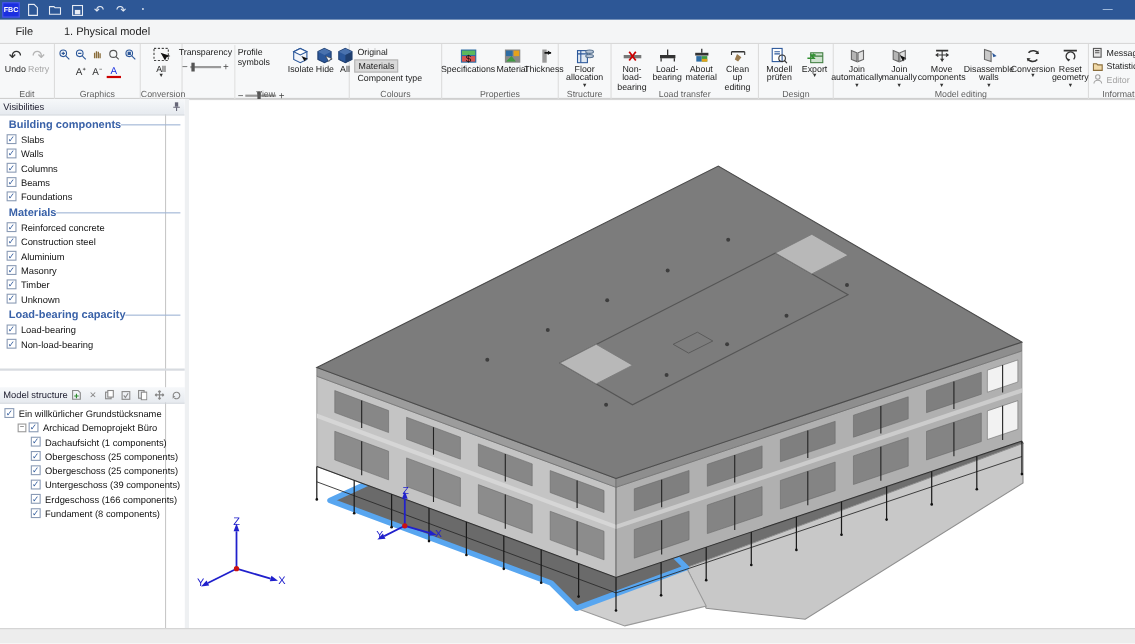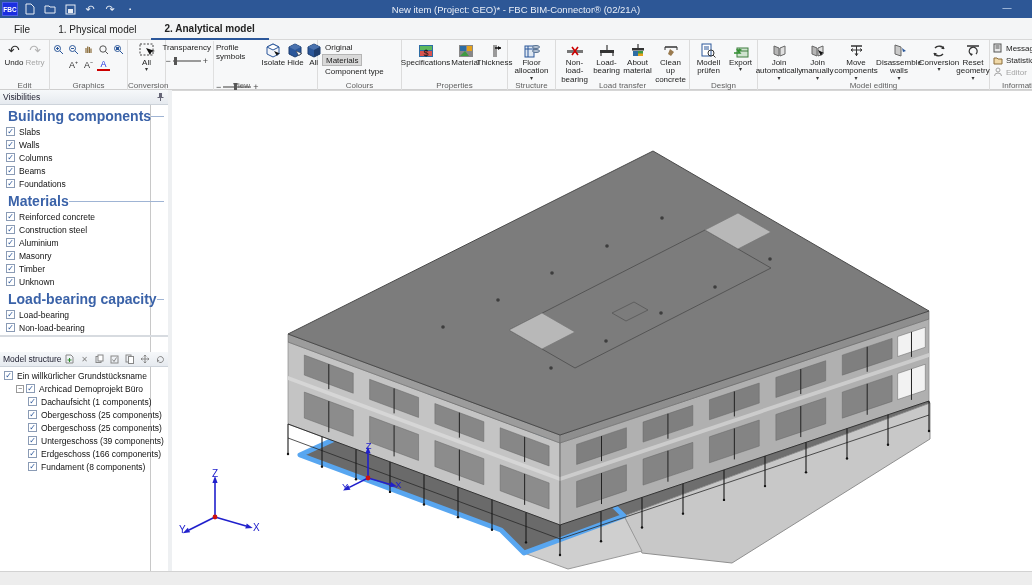--- a/index.html
+++ b/index.html
@@ -55,21 +55,21 @@
   #main { position:absolute; left:0; top:90px; width:1032px; height:481px; }
   #leftcol { position:absolute; left:0; top:0; width:151px; height:481px;
     border-right:1px solid #c8c8c8; background:#fff; }
   .panel-header { height:15px; background:linear-gradient(#f6f8fa,#e6eaef);
     border-bottom:1px solid #cdd3da; display:flex; align-items:center;
     font-size:8.5px; color:#223; padding:0 3px; }
   .panel-header .ph-title { flex:1; }
   #vis-panel { position:absolute; left:0; top:0; width:168px; height:247px;
     border-bottom:2px solid #d7dbe0; overflow:hidden; }
   .section-head { display:flex; align-items:center; margin:3px 4px 1px 8px; }
-  .section-head span { color:#3a62a8; font-size:14px; font-weight:bold;
+  .section-head span { color:#3a62a8; font-size:10px; font-weight:bold;
     white-space:nowrap; margin-right:0; }
   .section-head i { flex:1; border-top:1px solid #9fb4d4; height:0; }
   .chk-row { display:flex; align-items:center; height:13px; padding-left:6px; }
   .chk { width:9px; height:9px; border:1px solid #8a9bb5; background:#fff;
     font-size:8px; line-height:8px; color:#2b579a; text-align:center;
     margin-right:4px; flex:0 0 auto; }
   .chk-label { font-size:8.5px; color:#111; white-space:nowrap; }
   #ms-panel { position:absolute; left:0; top:249px; width:168px; height:232px;margin-top:13px; }
   .ms-tools { display:flex; gap:4px; }
   .ms-tool { width:11px; height:11px; font-size:8px; color:#777;
@@ -104,28 +104,26 @@
   </div>
   <div class="qa-icon">
     <svg width="11" height="11">
         <rect x="1" y="1" width="9" height="9" fill="none" stroke="#e8edf5"></rect>
         <rect x="3" y="5" width="5" height="4" fill="#e8edf5"></rect>
       </svg>
   </div>
   <div class="qa-icon">↶</div>
   <div class="qa-icon">↷</div>
   <div class="qa-icon" style="font-size:6px;">▪</div>
-  <div id="title-text">New item (Project: GEO)*   -   FBC BIM-Connector® (02/21A)</div>
   <div id="min-btn">—</div>
 </div>
 
 <div id="tabrow">
   <div class="tab">File</div>
   <div class="tab">1. Physical model</div>
-  <div class="tab active">2. Analytical model</div>
 </div>
 
 <div id="ribbon">
 
   <div class="rgroup" style="width:50px">
     <div class="gbody">
       <div class="rbtn">
         <div class="bicon" style="font-size:14px;color:#333">↶</div>
         <span>Undo</span>
         </div>
@@ -357,21 +355,21 @@
         </div>
       <div class="rbtn" style="width:34px">
         <div class="bicon">
           <svg width="18" height="13">
               <line x1="3" y1="3" x2="15" y2="3" stroke="#333" stroke-width="1.5"></line>
               <line x1="3" y1="3" x2="3" y2="6" stroke="#333"></line>
               <line x1="15" y1="3" x2="15" y2="6" stroke="#333"></line>
               <path d="M8 5l4 3-3 4-3-2z" fill="#9a7b4f"></path>
             </svg>
           </div>
-        <span>Clean up concrete</span>
+        <span>Clean up editing</span>
         </div>
     </div>
     <div class="glabel">Load transfer</div>
   </div>
 
   <div class="rgroup" style="width:68px">
     <div class="gbody">
       <div class="rbtn" style="width:34px">
         <div class="bicon">
           <svg width="15" height="15">

